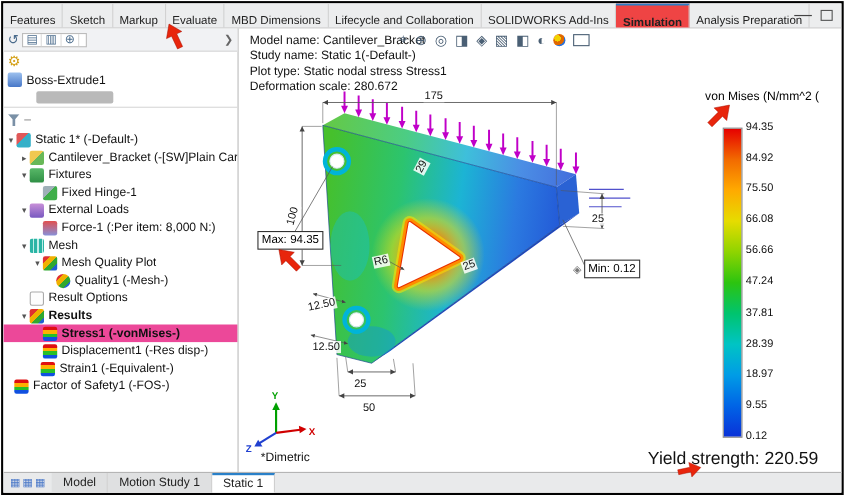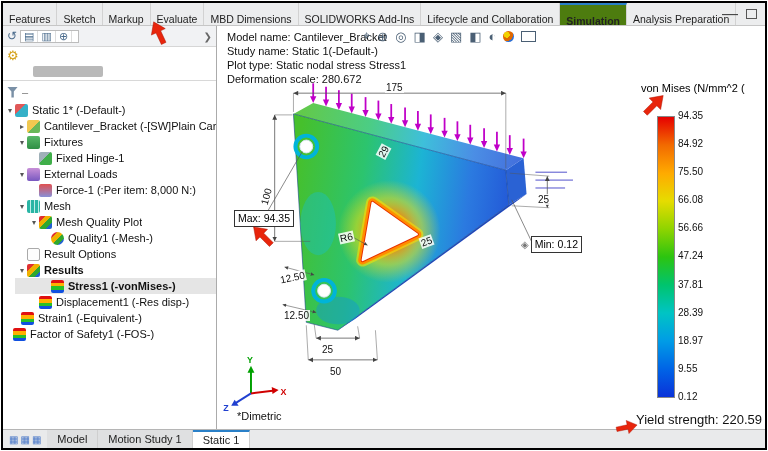--- a/index.html
+++ b/index.html
@@ -4,21 +4,21 @@
 <style>
   html,body{margin:0;padding:0;width:768px;height:451px;background:#fff;
     font-family:"Liberation Sans",sans-serif;-webkit-font-smoothing:antialiased;}
   .window{position:absolute;left:1px;top:1px;width:762px;height:445px;border:2px solid #000;
     background:#fff;overflow:hidden;}
 
   
   .menubar{height:22px;background:#ecedee;border-bottom:1px solid #c6c6c6;display:flex;
     align-items:stretch;font-size:10.5px;color:#222;white-space:nowrap;overflow:hidden;}
   .mtab{padding:16px 6px;display:flex;align-items:center;border-right:1px solid #d2d2d2;cursor:default;}
-  .mtab.active{background:#4d7c0f;font-weight:bold;border-top:2px solid #2a80c8;}
+  .mtab.active{background:#ef4444;font-weight:bold;border-top:2px solid #2a80c8;}
   .win-controls{margin-left:auto;display:flex;align-items:center;gap:8px;padding:0 8px;color:#444;}
   .ctrl-box{width:9px;height:8px;border:1.5px solid #555;display:inline-block;}
 
   
   .content{position:absolute;top:23px;left:0;right:0;bottom:18px;display:flex;}
   .left-panel{width:213px;flex:none;border-right:1px solid #ababab;background:#fff;
     font-size:11px;color:#111;overflow:hidden;}
   .main-area{position:relative;flex:1;background:#fff;overflow:hidden;}
 
   
@@ -34,21 +34,21 @@
   .panel-row{display:flex;align-items:center;padding:2px 4px;gap:4px;}
   .wrench{color:#d4a017;font-size:13px;line-height:1;}
   .funnel{width:11px;height:11px;background:#7a90a6;flex:none;
     clip-path:polygon(0 0,100% 0,62% 45%,62% 100%,40% 100%,40% 45%);}
   .blob{margin:2px 0 2px 30px;width:70px;height:11px;background:#b9b9b9;border-radius:2px;}
   .divider{height:1px;background:#d8d8d8;margin:3px 0;}
   .dash{color:#777;}
 
   .tree{padding-top:2px;}
   .tree-row{display:flex;align-items:center;height:16px;white-space:nowrap;overflow:hidden;cursor:default;}
-  .tree-row.selected{background:#e5e5e5;margin-left:12px;}
+  .tree-row.selected{background:#ec4899;}
   .tree-row.bold .tlabel{font-weight:bold;}
   .exp{width:10px;flex:none;color:#555;font-size:8px;text-align:center;}
   .tic{width:13px;height:13px;flex:none;margin-right:4px;border-radius:2px;}
   .tlabel{overflow:hidden;text-overflow:clip;}
 
   
   [data-name="study-icon"]{background:linear-gradient(135deg,#e05858 0 40%,#35b0c8 40% 100%);}
   [data-name="part-icon"]{background:linear-gradient(135deg,#f0c850 0 50%,#68b858 50% 100%);}
   [data-name="connections-icon"]{background:radial-gradient(circle,#fff 22%,#e89030 24% 100%);}
   [data-name="fixtures-icon"]{background:linear-gradient(180deg,#58b868,#2f8f45);}
@@ -82,21 +82,21 @@
     white-space:nowrap;display:flex;gap:3px;}
   .max-callout{left:17px;top:184px;}
   .min-callout{left:304px;top:210px;gap:2px;}
   .diam{color:#777;font-size:10px;}
 
   .legend-title{position:absolute;left:424px;top:56px;width:126px;font-size:11px;
     white-space:nowrap;overflow:hidden;color:#000;}
   .legend-bar{position:absolute;left:440px;top:90px;width:16px;height:280px;border:1px solid #888;}
   .legend-labels{position:absolute;left:461px;top:84px;height:292px;display:flex;
     flex-direction:column;justify-content:space-between;font-size:10px;color:#111;}
-  .yield-line{position:absolute;right:3px;bottom:3px;font-size:13px;color:#111;white-space:nowrap;}
+  .yield-line{position:absolute;right:21px;bottom:3px;font-size:16px;color:#111;white-space:nowrap;}
   .view-label{position:absolute;left:20px;bottom:8px;font-size:11px;color:#111;}
 
   
   .bottom-bar{position:absolute;left:0;right:0;bottom:0;height:18px;background:#e9eaeb;
     border-top:1px solid #b5b5b5;display:flex;align-items:stretch;font-size:11px;color:#222;}
   .sheet-nav{display:flex;align-items:center;gap:2px;padding:0 6px;color:#4a78c8;font-size:10px;}
   .btab{padding:0 10px;display:flex;align-items:center;border-right:1px solid #cfcfcf;
     background:#dfe0e1;cursor:default;}
   .btab.active{background:#fff;border-top:2px solid #2a80c8;}
 
@@ -124,25 +124,25 @@
 
       <div class="mtab" data-name="menu-tab">
         <span>Evaluate</span>
       </div>
 
       <div class="mtab" data-name="menu-tab">
         <span>MBD Dimensions</span>
       </div>
 
       <div class="mtab" data-name="menu-tab">
+        <span>Lifecycle and Collaboration</span>
+      </div>
+
+      <div class="mtab" data-name="menu-tab">
         <span>SOLIDWORKS Add-Ins</span>
-      </div>
-
-      <div class="mtab" data-name="menu-tab">
-        <span>Lifecycle and Collaboration</span>
       </div>
 
       <div class="mtab active" data-name="menu-tab">
         <span>Simulation</span>
       </div>
 
       <div class="mtab" data-name="menu-tab">
         <span>Analysis Preparation</span>
       </div>
     </div>
@@ -161,20 +161,24 @@
           <span class="ph-ic" data-name="property-manager-tab-icon">▥</span>
           <span class="ph-ic" data-name="configuration-tab-icon">⊕</span>
           <span class="ph-ic" data-name="display-manager-tab-icon"><span class="sphere" data-name="display-sphere-icon"></span></span>
         </span>
         <span class="chev" data-name="panel-expand-icon">❯</span>
       </div>
 
       <div class="panel-row">
         <span class="wrench" data-name="wrench-icon">⚙</span>
       </div>
+      <div class="panel-row" data-name="boss-extrude-item">
+        <span data-name="boss-extrude-icon"></span>
+        <span data-name="boss-extrude-label">Boss-Extrude1</span>
+      </div>
       <div class="blob" data-name="redacted-text"></div>
       <div class="divider" data-name="panel-divider"></div>
       <div class="panel-row" data-name="tree-filter-bar">
         <span class="funnel" data-name="filter-funnel-icon"></span>
         <span class="dash" data-name="filter-dash">–</span>
       </div>
 
       <div class="tree" data-name="simulation-study-tree">
 
           <div class="tree-row" data-name="tree-item" style="padding-left: 2px;">
@@ -249,21 +253,21 @@
             <span class="tic" data-name="stress-plot-icon"></span>
             <span class="tlabel" data-name="tree-item-label">Stress1 (-vonMises-)</span>
           </div>
 
           <div class="tree-row" data-name="tree-item" style="padding-left: 26px;">
             <span class="exp" data-name="expander-icon"></span>
             <span class="tic" data-name="displacement-plot-icon"></span>
             <span class="tlabel" data-name="tree-item-label">Displacement1 (-Res disp-)</span>
           </div>
 
-          <div class="tree-row" data-name="tree-item" style="padding-left: 8px;">
+          <div class="tree-row" data-name="tree-item" style="padding-left: 24px;">
             <span class="exp" data-name="expander-icon"></span>
             <span class="tic" data-name="strain-plot-icon"></span>
             <span class="tlabel" data-name="tree-item-label">Strain1 (-Equivalent-)</span>
           </div>
 
           <div class="tree-row" data-name="tree-item" style="">
             <span class="exp" data-name="expander-icon"></span>
             <span class="tic" data-name="fos-plot-icon"></span>
             <span class="tlabel" data-name="tree-item-label">Factor of Safety1 (-FOS-)</span>
           </div>

